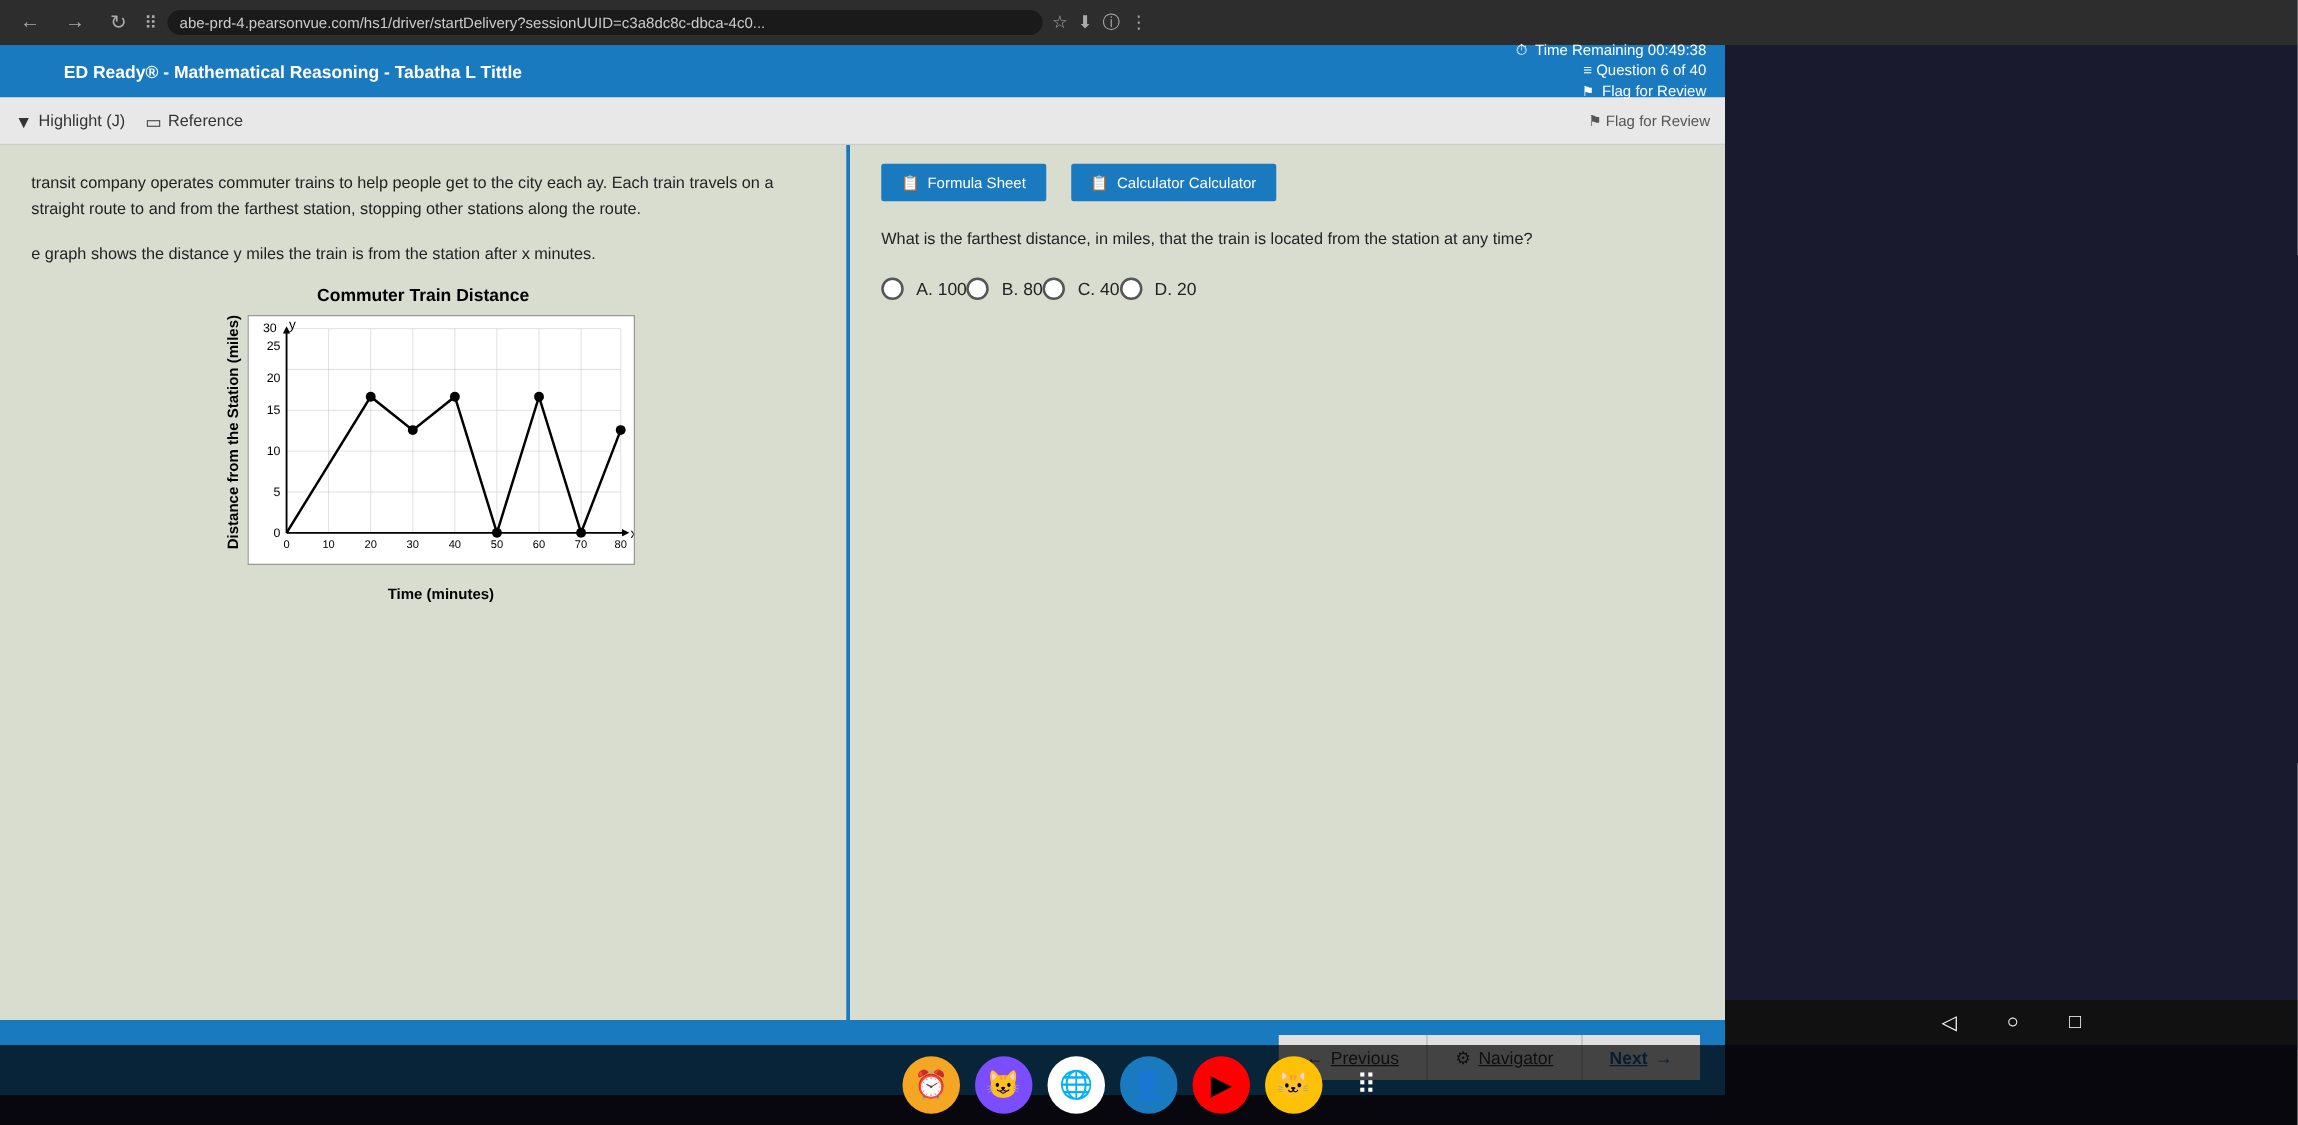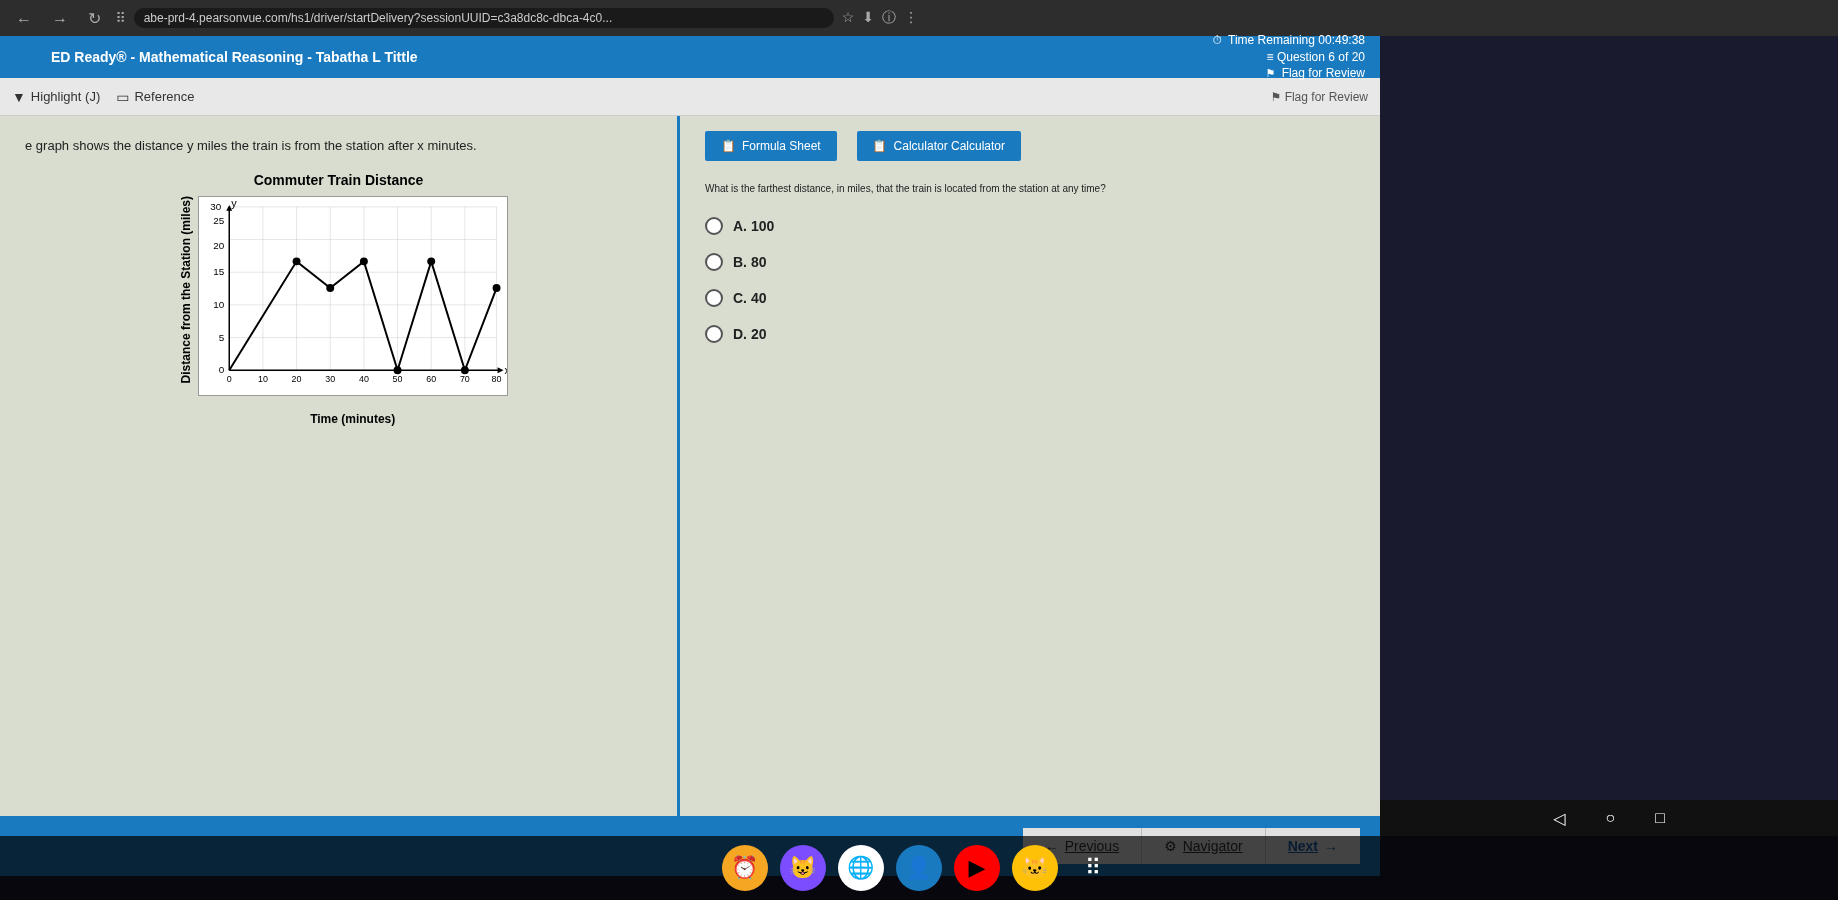--- a/index.html
+++ b/index.html
@@ -185,31 +185,29 @@
       border: none;
       padding: 8px 16px;
       font-size: 12px;
       cursor: pointer;
       display: flex;
       align-items: center;
       gap: 6px;
       border-radius: 2px;
     }
     .question-prompt {
-      font-size: 10px;
+      font-size: 13px;
       color: #222;
       line-height: 1.6;
       margin-bottom: 20px;
       max-width: 550px;
     }
     .answer-options {
       display: flex;
-      flex-direction: column;
-      gap: 18px;
-      font-weight: bold;
+      flex-direction: row;
     }
     .answer-option {
       display: flex;
       align-items: center;
       gap: 10px;
       font-size: 14px;
       color: #222;
       cursor: pointer;
     }
     .radio-circle {
@@ -340,21 +338,21 @@
   <div class="top-bar">
     <div class="top-bar-left">ED Ready® - Mathematical Reasoning - Tabatha L Tittle</div>
     <div class="top-bar-right">
       <div>
         <span class="clock-icon">⏱</span>
         <span>Time Remaining</span>
         <span>00:49:38</span>
       </div>
       <div>
         <span>≡</span>
-        <span>Question 6 of 20</span>
+        <span>Question 6 of 40</span>
       </div>
       <div style="cursor:pointer;">
         <span class="flag-icon">⚑</span>
         <span>Flag for Review</span>
       </div>
     </div>
   </div>
 
   <div class="toolbar">
     <div class="toolbar-left">
@@ -369,20 +367,21 @@
     </div>
     <div class="toolbar-right" style="cursor:pointer;">
       <span>⚑</span>
       <span>Flag for Review</span>
     </div>
   </div>
 
   <div class="content-area">
 
     <div class="left-panel">
+      <div class="question-text">transit company operates commuter trains to help people get to the city each ay. Each train travels on a straight route to and from the farthest station, stopping other stations along the route.</div>
       <div class="question-text">e graph shows the distance y miles the train is from the station after x minutes.</div>
 
       <div class="graph-section">
         <div class="graph-title">Commuter Train Distance</div>
         <div class="graph-container">
           <div class="y-axis-label">Distance from the Station (miles)</div>
           <div class="chart-wrapper">
 
             <svg class="graph-svg" width="310" height="200" viewBox="0 0 310 200">
 

